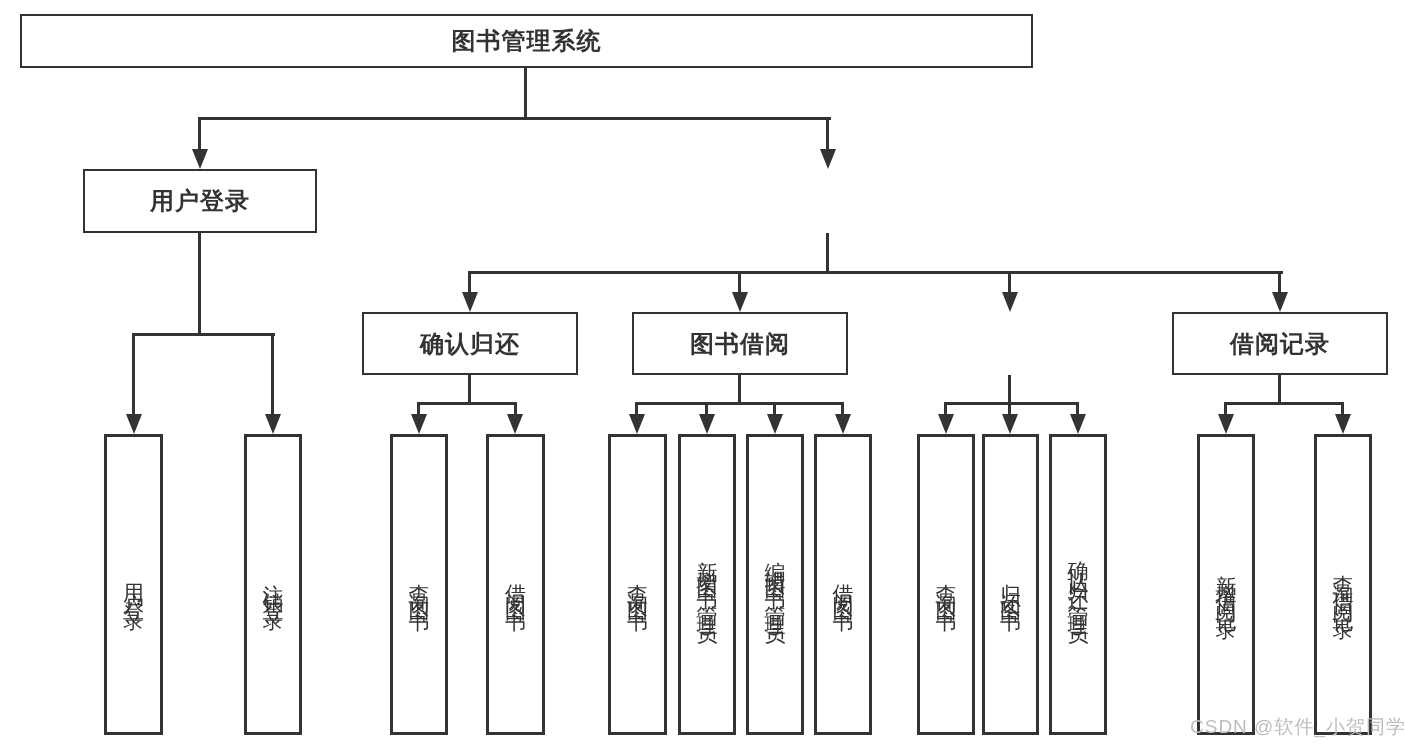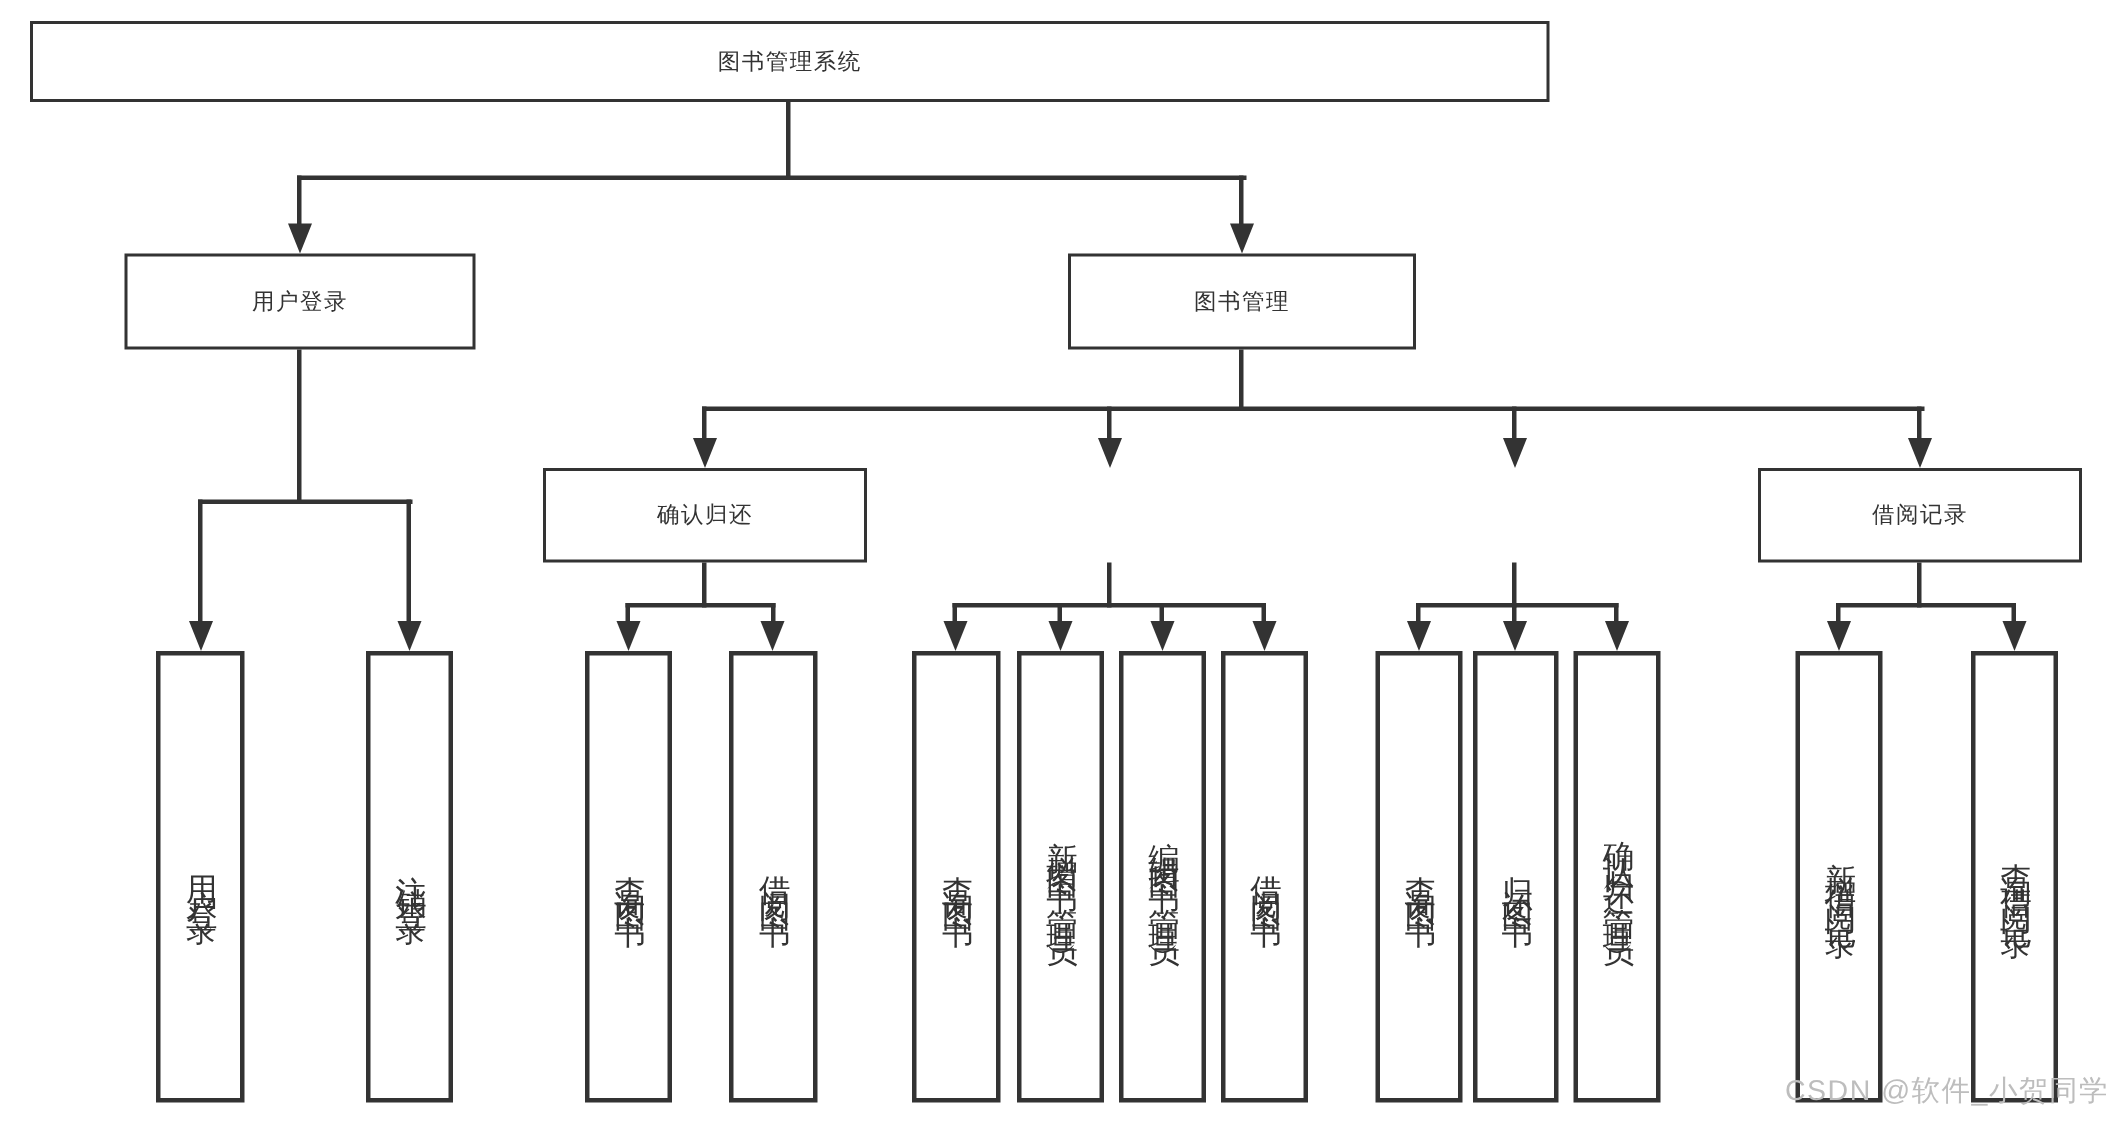--- a/index.html
+++ b/index.html
@@ -16,23 +16,24 @@
     font-family:"Liberation Sans","DejaVu Sans",sans-serif;
     overflow:hidden;
   }
   .box{
     position:absolute;
     background:var(--box-bg);
     border:2px solid var(--line);
     box-sizing:border-box;
     display:flex;align-items:center;justify-content:center;
     color:var(--text);
-    font-size:15px;
+    font-size:24px;
     letter-spacing:1px;
     white-space:nowrap;
+    font-weight:bold;
   }
   .leaf{
     position:absolute;
     background:var(--box-bg);
     border:3px solid var(--line);
     box-sizing:border-box;
     color:var(--text);
   }
   .leaf span{
     position:absolute;
@@ -72,41 +73,41 @@
   <div class="box" style="left:20px;top:14px;width:1013px;height:54px">图书管理系统</div>
 
   <div class="vline" style="left:524px;top:68px;height:51px"></div>
   <div class="hline" style="left:198px;top:117px;width:633px"></div>
   <div class="vline" style="left:198px;top:117px;height:34px"></div>
   <div class="arrow" style="left:192px;top:149px"></div>
   <div class="vline" style="left:826px;top:117px;height:34px"></div>
   <div class="arrow" style="left:820px;top:149px"></div>
 
   <div class="box" style="left:83px;top:169px;width:234px;height:64px">用户登录</div>
-  <div class="box" style="left:712px;top:169px;width:232px;height:64px">图书管理</div>
 
   <div class="vline" style="left:198px;top:233px;height:103px"></div>
   <div class="hline" style="left:132px;top:333px;width:143px"></div>
   <div class="vline" style="left:132px;top:333px;height:83px"></div>
   <div class="arrow" style="left:126px;top:414px"></div>
   <div class="vline" style="left:271px;top:333px;height:83px"></div>
   <div class="arrow" style="left:265px;top:414px"></div>
 
   <div class="vline" style="left:826px;top:233px;height:41px"></div>
   <div class="hline" style="left:468px;top:271px;width:815px"></div>
   <div class="vline" style="left:468px;top:271px;height:23px"></div>
   <div class="arrow" style="left:462px;top:292px"></div>
   <div class="vline" style="left:738px;top:271px;height:23px"></div>
   <div class="arrow" style="left:732px;top:292px"></div>
   <div class="vline" style="left:1008px;top:271px;height:23px"></div>
   <div class="arrow" style="left:1002px;top:292px"></div>
   <div class="vline" style="left:1278px;top:271px;height:23px"></div>
   <div class="arrow" style="left:1272px;top:292px"></div>
 
   <div class="box" style="left:362px;top:312px;width:216px;height:63px">确认归还</div>
+  <div class="box" style="left:632px;top:312px;width:216px;height:63px">图书借阅</div>
   <div class="box" style="left:1172px;top:312px;width:216px;height:63px">借阅记录</div>
 
   <div class="vline" style="left:468px;top:375px;height:30px"></div>
   <div class="hline" style="left:417px;top:402px;width:100px"></div>
   <div class="vline" style="left:417px;top:402px;height:14px"></div>
   <div class="arrow" style="left:411px;top:414px"></div>
   <div class="vline" style="left:514px;top:402px;height:14px"></div>
   <div class="arrow" style="left:507px;top:414px"></div>
 
   <div class="vline" style="left:738px;top:375px;height:30px"></div>

